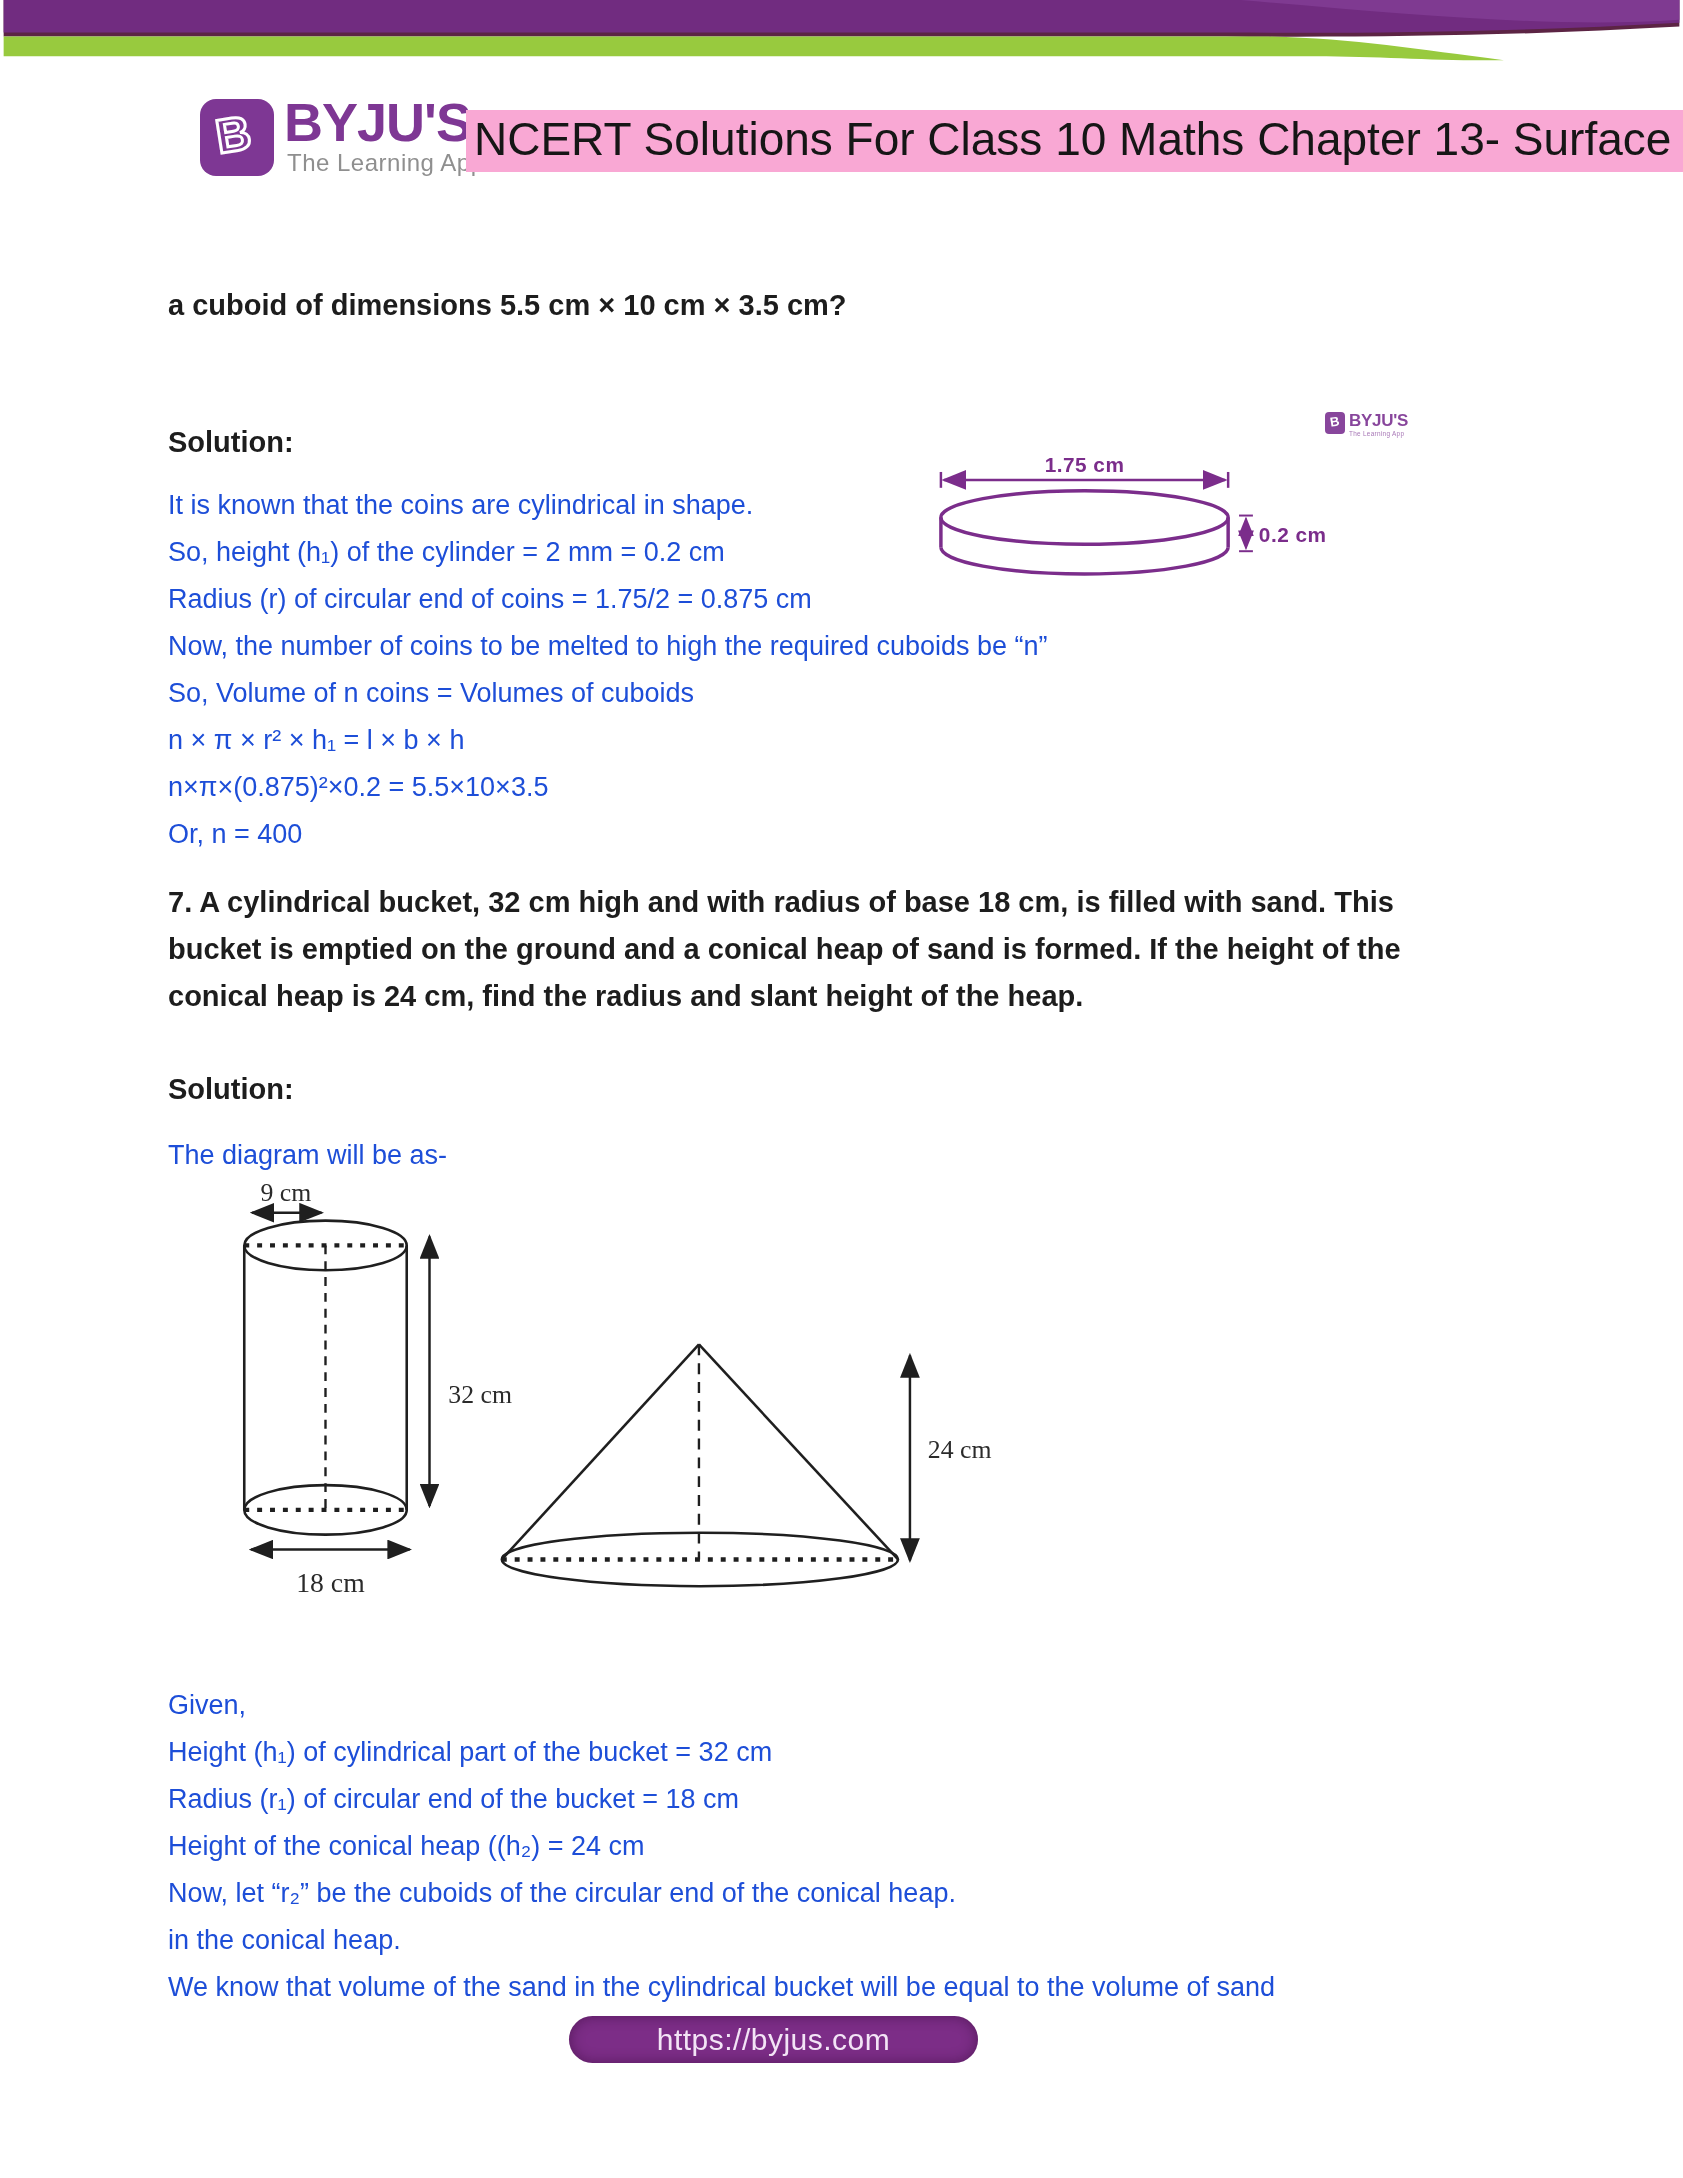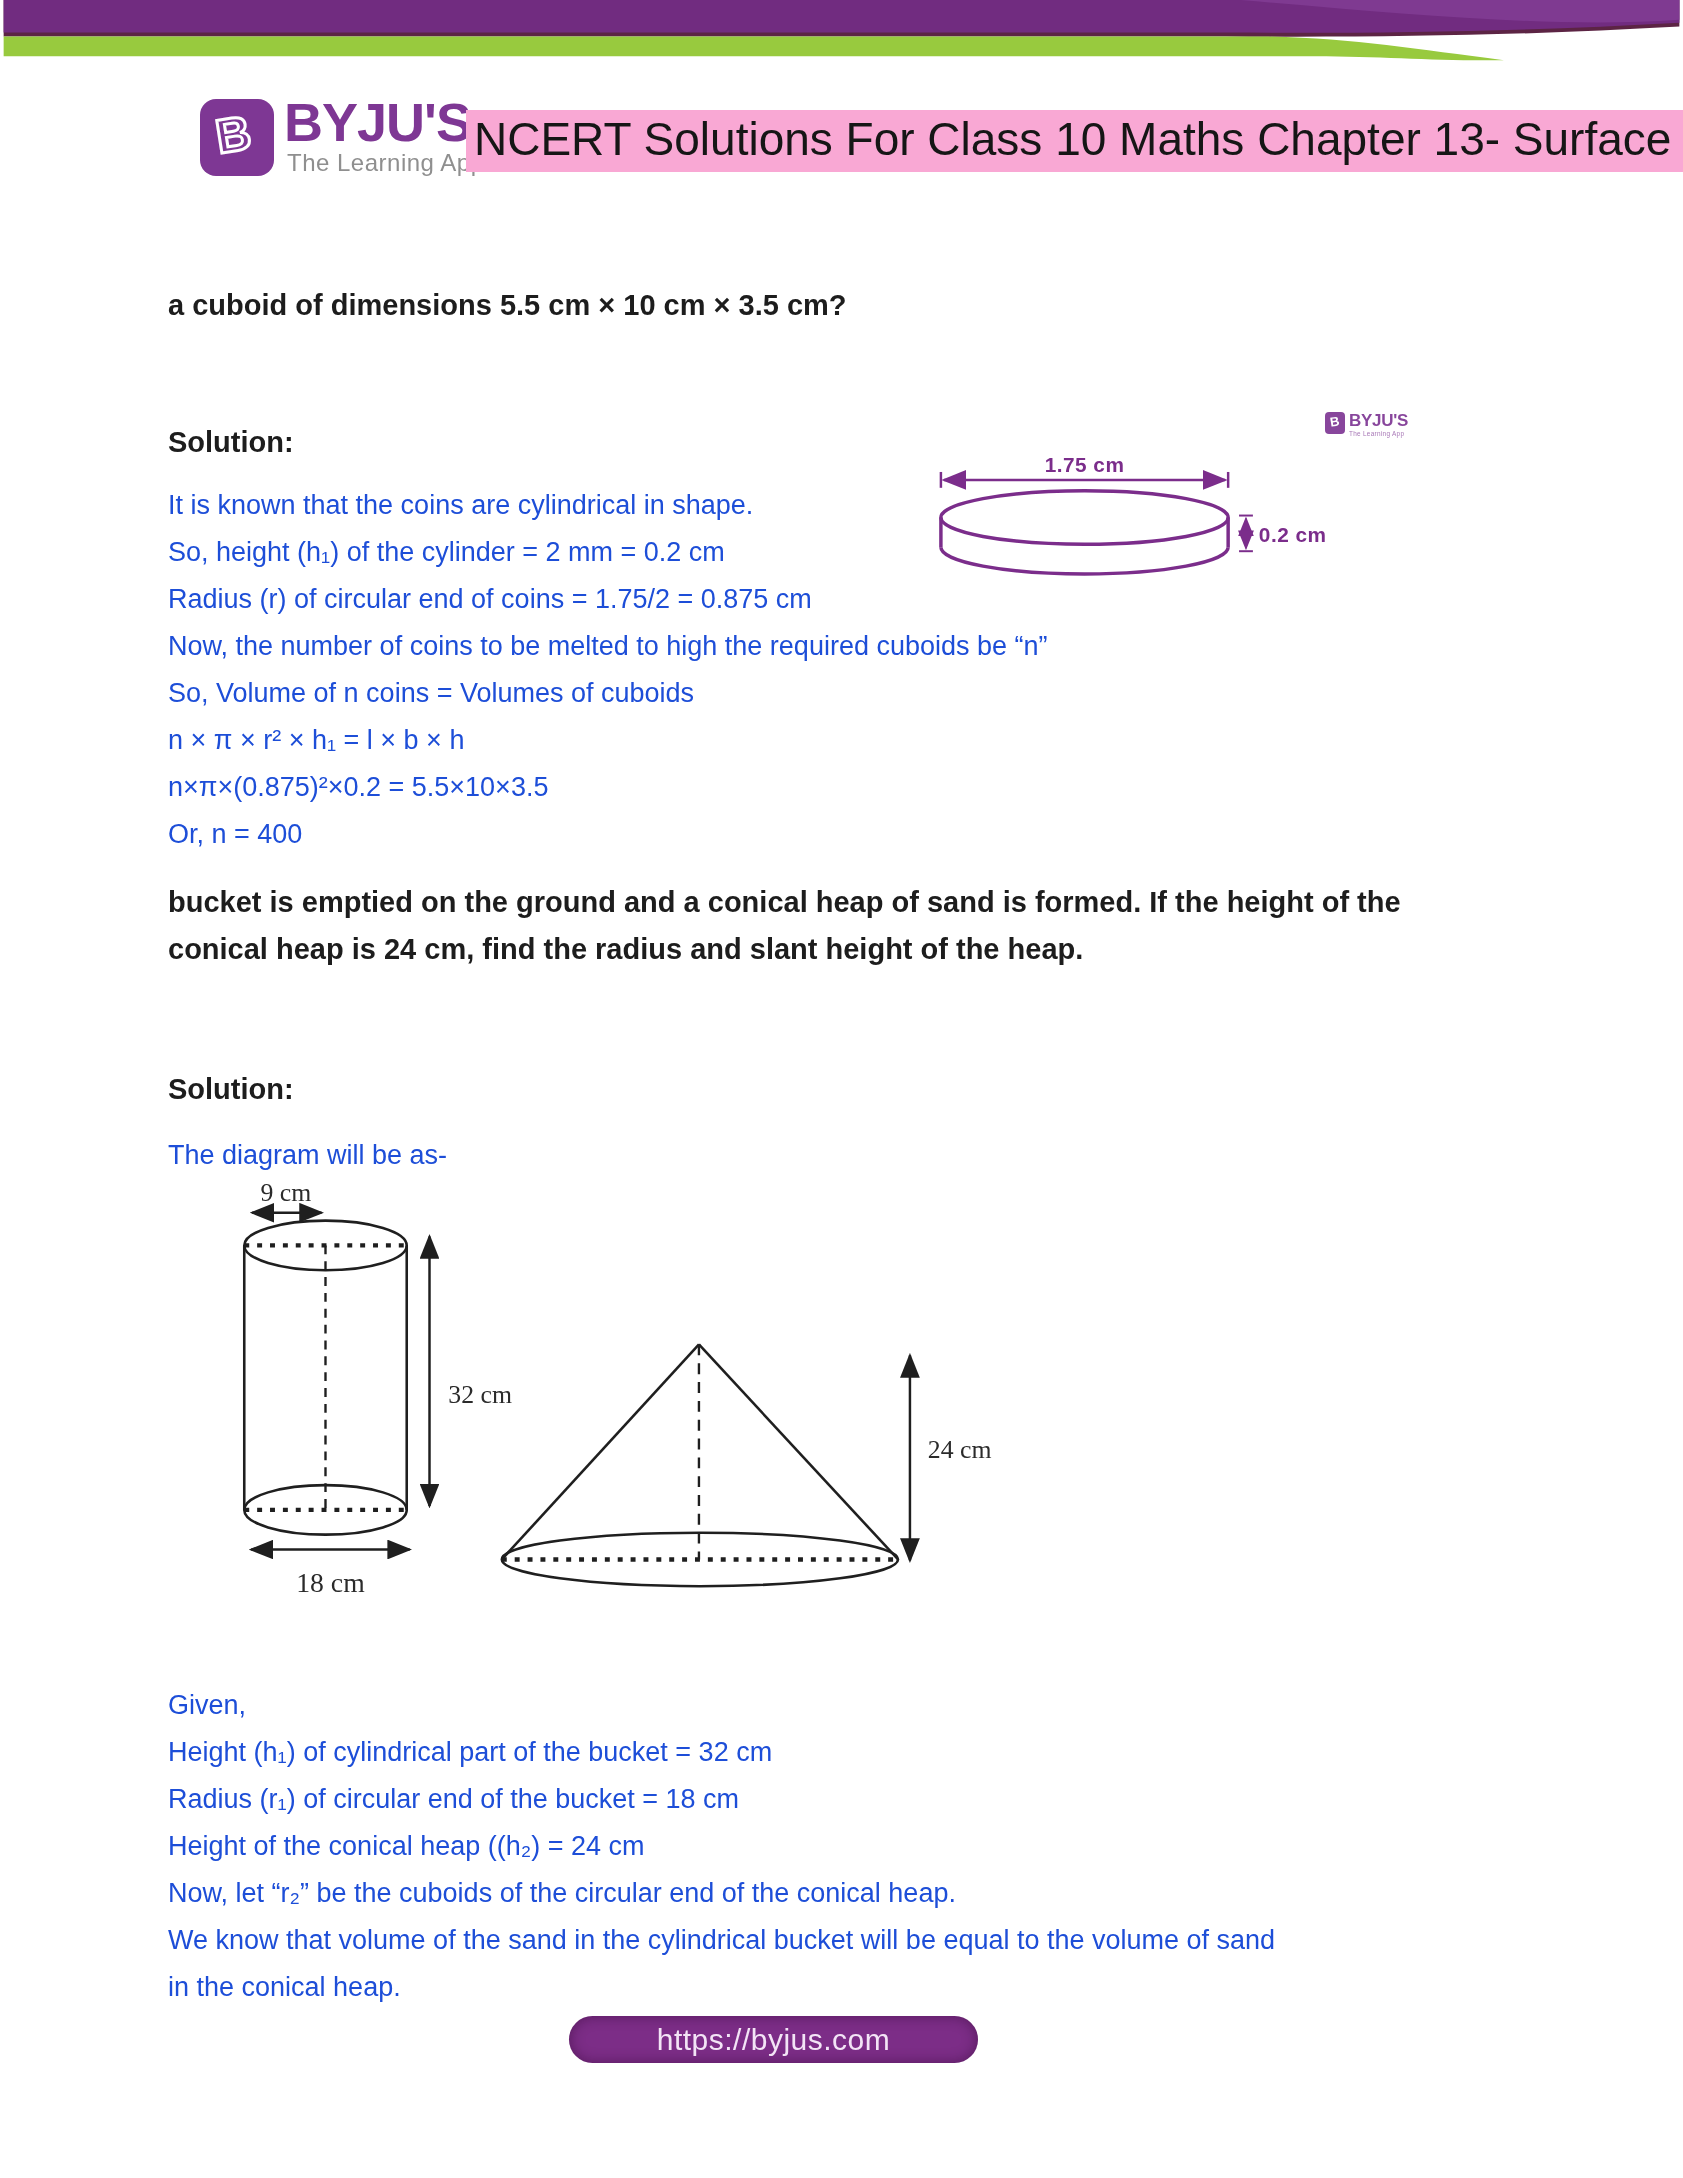--- a/index.html
+++ b/index.html
@@ -114,20 +114,21 @@
     <div class="wm-square">
       <span class="wm-b">B</span>
     </div>
     <div>
       <div class="wm-word">BYJU'S</div>
       <div class="wm-tag">The Learning App</div>
     </div>
   </div>
 
   <div class="abs qtext" style="left:168px;top:879px;">
+    <div style="line-height:47px">7. A cylindrical bucket, 32 cm high and with radius of base 18 cm, is filled with sand. This</div>
     <div style="line-height:47px">bucket is emptied on the ground and a conical heap of sand is formed. If the height of the</div>
     <div style="line-height:47px">conical heap is 24 cm, find the radius and slant height of the heap.</div>
   </div>
 
   <div class="abs sol-label" style="left:168px;top:1073px;">Solution:</div>
   <div class="abs sol" style="left:168px;top:1117px;">
     <div>The diagram will be as-</div>
   </div>
 
   <svg class="abs" style="left:167px;top:1173px;" width="842" height="441" viewBox="0 0 850 445">
@@ -162,20 +163,20 @@
     <line x1="750" y1="184" x2="750" y2="391" stroke="#1f1f1f" stroke-width="2.5" marker-start="url(#ab)" marker-end="url(#ab)"></line>
     <text class="dlabel" x="768" y="288">24 cm</text>
   </svg>
 
   <div class="abs sol" style="left:168px;top:1667px;">
     <div>Given,</div>
     <div>Height (h₁) of cylindrical part of the bucket = 32 cm</div>
     <div>Radius (r₁) of circular end of the bucket = 18 cm</div>
     <div>Height of the conical heap ((h₂) = 24 cm</div>
     <div>Now, let “r₂” be the cuboids of the circular end of the conical heap.</div>
+    <div>in the conical heap.</div>
     <div>We know that volume of the sand in the cylindrical bucket will be equal to the volume of sand</div>
-    <div>in the conical heap.</div>
   </div>
 
   <div class="footer-pill">https://byjus.com</div>
 
 </div>
 
 
 </body></html>

